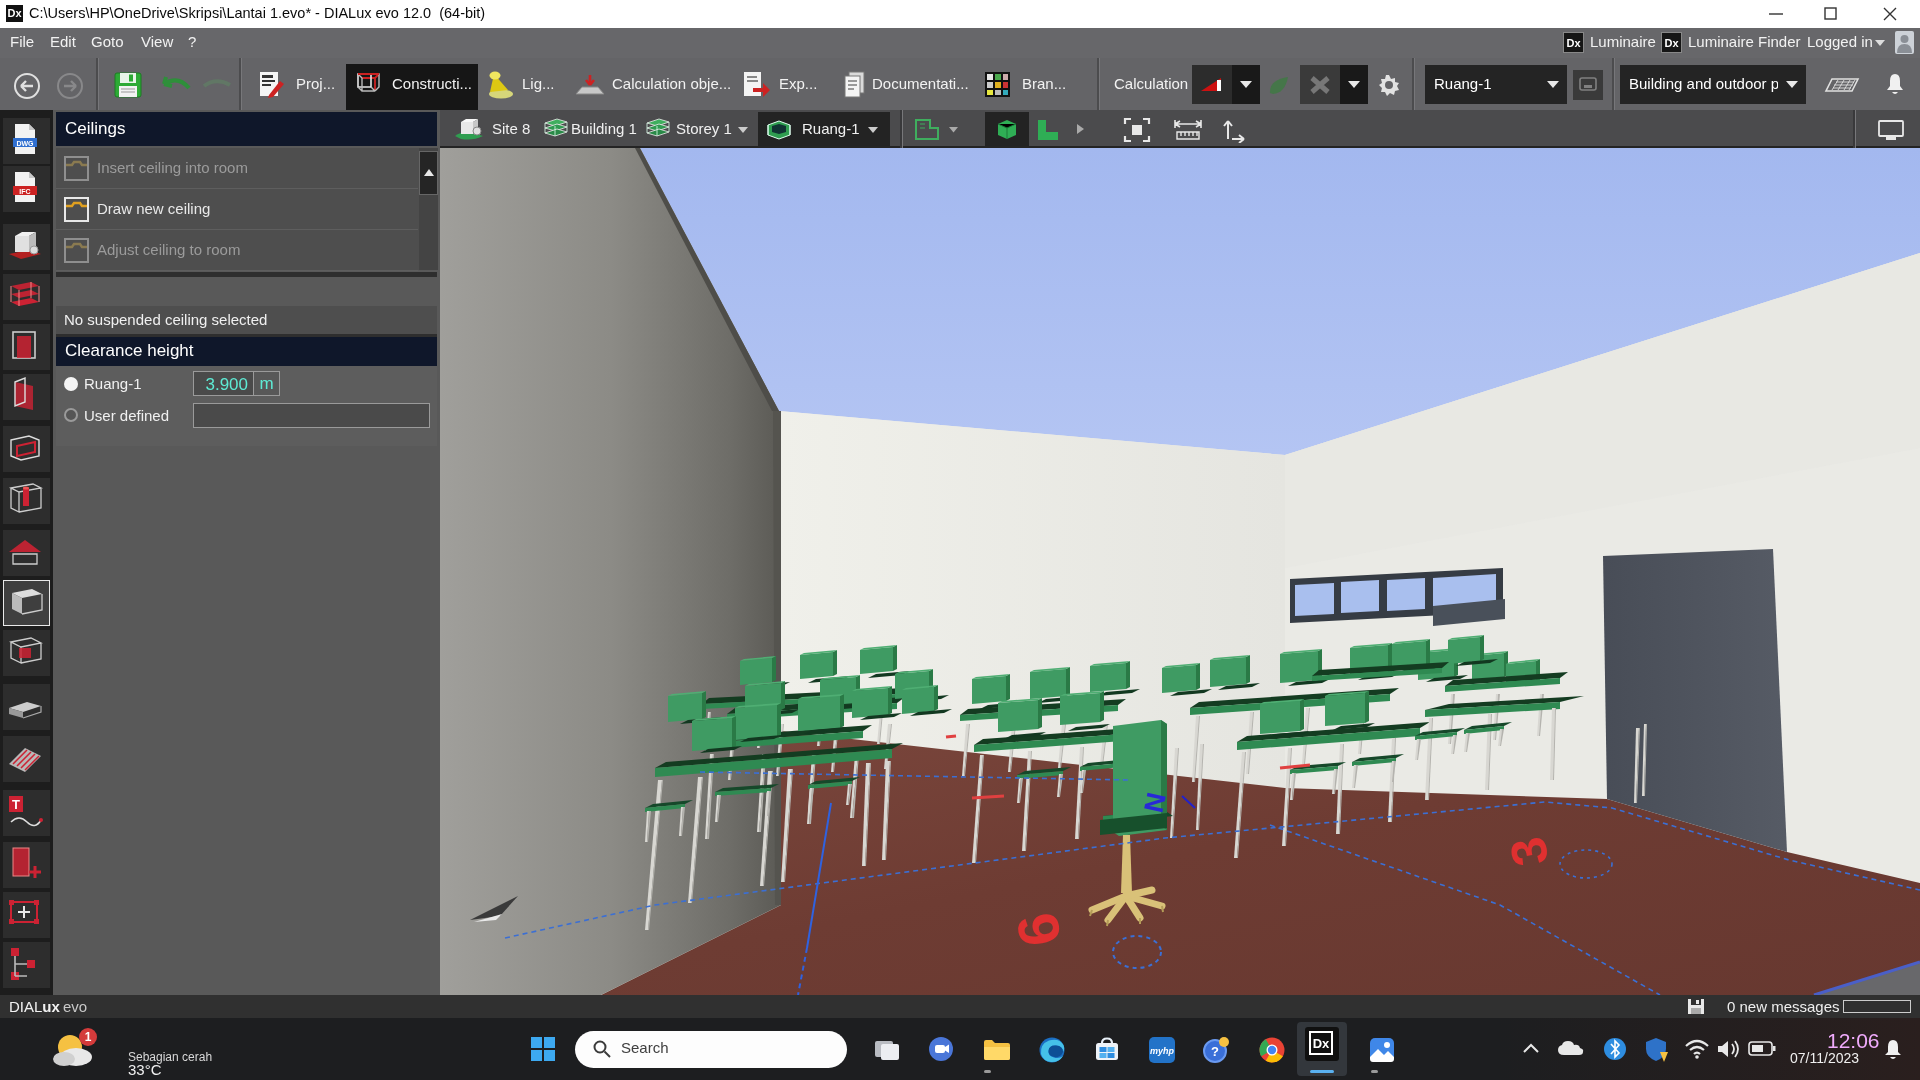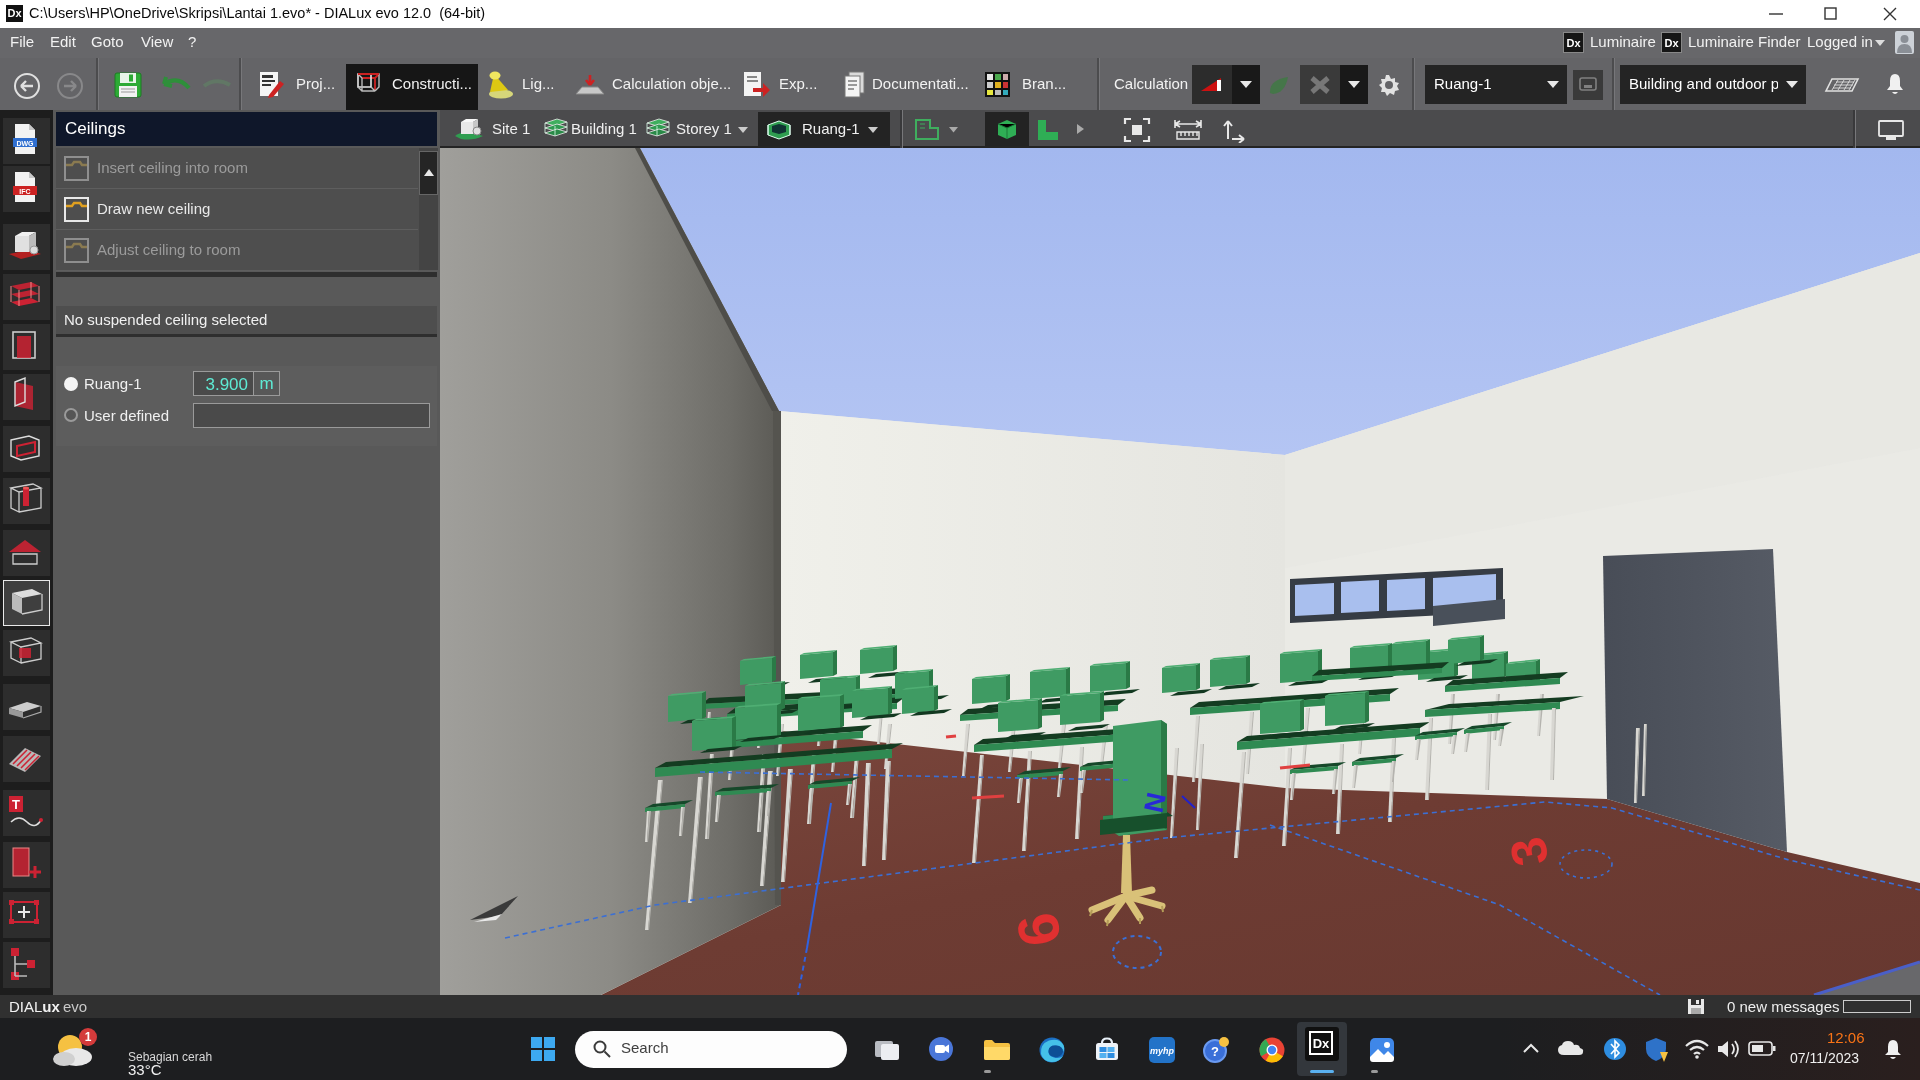--- a/index.html
+++ b/index.html
@@ -303,40 +303,43 @@
     <div class="abs" style="left:366px;top:38px;width:19px;height:122px;background:#444;"></div>
     <div class="abs" style="left:366px;top:41px;width:19px;height:44px;background:#252525;border:1px solid #666;"></div>
     <svg class="abs" style="left:370px;top:58px;width:12px;height:9px;">
       <path d="M6 1 L11 8 L1 8 Z" fill="#e8e8e8"></path>
     </svg>
     <div class="abs" style="left:3px;top:162px;width:381px;height:5px;background:#2e2e2e;"></div>
     <div class="abs" style="left:3px;top:196px;width:381px;height:28px;background:#4e4e4e;">
       <div class="t" style="left:8px;top:5px;font-size:15px;color:#f0f0f0;">No suspended ceiling selected</div>
     </div>
     <div class="abs" style="left:3px;top:224px;width:381px;height:3px;background:#2e2e2e;"></div>
+    <div class="hdr" style="top:227px;">
+      <span>Clearance height</span>
+    </div>
     <div class="abs" style="left:3px;top:256px;width:381px;height:80px;background:#5d5d5d;"></div>
     <div class="abs" style="left:11px;top:267px;width:14px;height:14px;border-radius:50%;background:#f4f4f4;"></div>
     <div class="t" style="left:31px;top:265px;font-size:15px;color:#f0f0f0;">Ruang-1</div>
     <div class="inp" style="left:140px;top:261px;width:61px;height:25px;">
       <div class="t" style="right:5px;top:3px;">3.900</div>
     </div>
     <div class="inp" style="left:200px;top:261px;width:27px;height:25px;background:#585858;text-align:center;line-height:23px;">m</div>
     <div class="abs" style="left:11px;top:298px;width:14px;height:14px;border-radius:50%;border:2px solid #9a9a9a;background:#555;"></div>
     <div class="t" style="left:31px;top:297px;font-size:15px;color:#f0f0f0;">User defined</div>
     <div class="inp" style="left:140px;top:293px;width:237px;height:25px;"></div>
   </div>
 <div id="crumb" class="abs">
     <svg class="abs" style="left:13px;top:8px;width:32px;height:24px;" viewBox="0 0 32 24">
  <path d="M2 18 Q10 12 20 15 L30 18 Q20 23 8 21 Z" fill="#2f9e50"></path>
  <rect x="8" y="4" width="12" height="12" fill="#e8e8e8"></rect>
       <path d="M8 4 L13 1 L25 1 L20 4 Z" fill="#f8f8f8"></path>
       <path d="M20 4 L25 1 L25 12 L20 16 Z" fill="#c8c8c8"></path>
  <circle cx="24" cy="13" r="4" fill="#e0e0e0" stroke="#888"></circle>
     </svg>
-    <div class="t" style="left:52px;top:10px;font-size:15px;color:#f0f0f0;">Site 1</div>
+    <div class="t" style="left:52px;top:10px;font-size:15px;color:#f0f0f0;">Site 8</div>
     <svg class="abs" style="left:103px;top:7px;width:26px;height:24px;" viewBox="0 0 26 24">
       <path d="M2 6 L14 2 L24 5 L12 9 Z" fill="#3fae5e" stroke="#eee" stroke-width="0.8"></path>
       <path d="M2 11 L14 7 L24 10 L12 14 Z" fill="#2f9a50" stroke="#eee" stroke-width="0.8"></path>
       <path d="M2 16 L14 12 L24 15 L12 19 Z" fill="#2a8a48" stroke="#eee" stroke-width="0.8"></path>
       <path d="M2 6 L2 16 M24 5 L24 15 M12 9 L12 19" stroke="#dfe" stroke-width="0.8"></path>
     </svg>
     <div class="t" style="left:131px;top:10px;font-size:15px;color:#f0f0f0;">Building 1</div>
     <svg class="abs" style="left:205px;top:7px;width:26px;height:24px;" viewBox="0 0 26 24">
       <path d="M2 6 L14 2 L24 5 L12 9 Z" fill="#3fae5e" stroke="#eee" stroke-width="0.8"></path>
       <path d="M2 11 L14 7 L24 10 L12 14 Z" fill="#2f9a50" stroke="#eee" stroke-width="0.8"></path>
@@ -863,18 +866,18 @@
     </svg>
     <svg class="abs" style="left:1716px;top:21px;width:26px;height:20px;" viewBox="0 0 26 20">
       <path d="M2 7 L6 7 L12 2 L12 18 L6 13 L2 13 Z" fill="#e8e8e8"></path>
       <path d="M16 5 Q20 10 16 15 M19 2 Q25 10 19 18" fill="none" stroke="#e8e8e8" stroke-width="1.8"></path>
     </svg>
     <svg class="abs" style="left:1748px;top:22px;width:28px;height:17px;" viewBox="0 0 28 17">
       <rect x="1" y="2" width="23" height="13" rx="3" fill="none" stroke="#e8e8e8" stroke-width="1.6"></rect>
       <rect x="25" y="6" width="2.5" height="5" fill="#e8e8e8"></rect>
       <rect x="4" y="5" width="11" height="7" fill="#e8e8e8"></rect>
     </svg>
-    <div class="t" style="left:1827px;top:11px;font-size:15px;color:#f97316;">12:06</div>
+    <div class="t" style="left:1827px;top:11px;font-size:21px;color:#f0abfc;">12:06</div>
     <div class="t" style="left:1790px;top:32px;font-size:14px;color:#f0f0f0;">07/11/2023</div>
     <svg class="abs" style="left:1882px;top:20px;width:22px;height:24px;" viewBox="0 0 22 24">
       <path d="M11 2 Q16 2 16 9 L16 14 L19 17 L3 17 L6 14 L6 9 Q6 2 11 2 Z" fill="#f0f0f0"></path>
       <path d="M8 19 Q11 23 14 19 Z" fill="#f0f0f0"></path>
     </svg>
   </div>
 </body></html>

